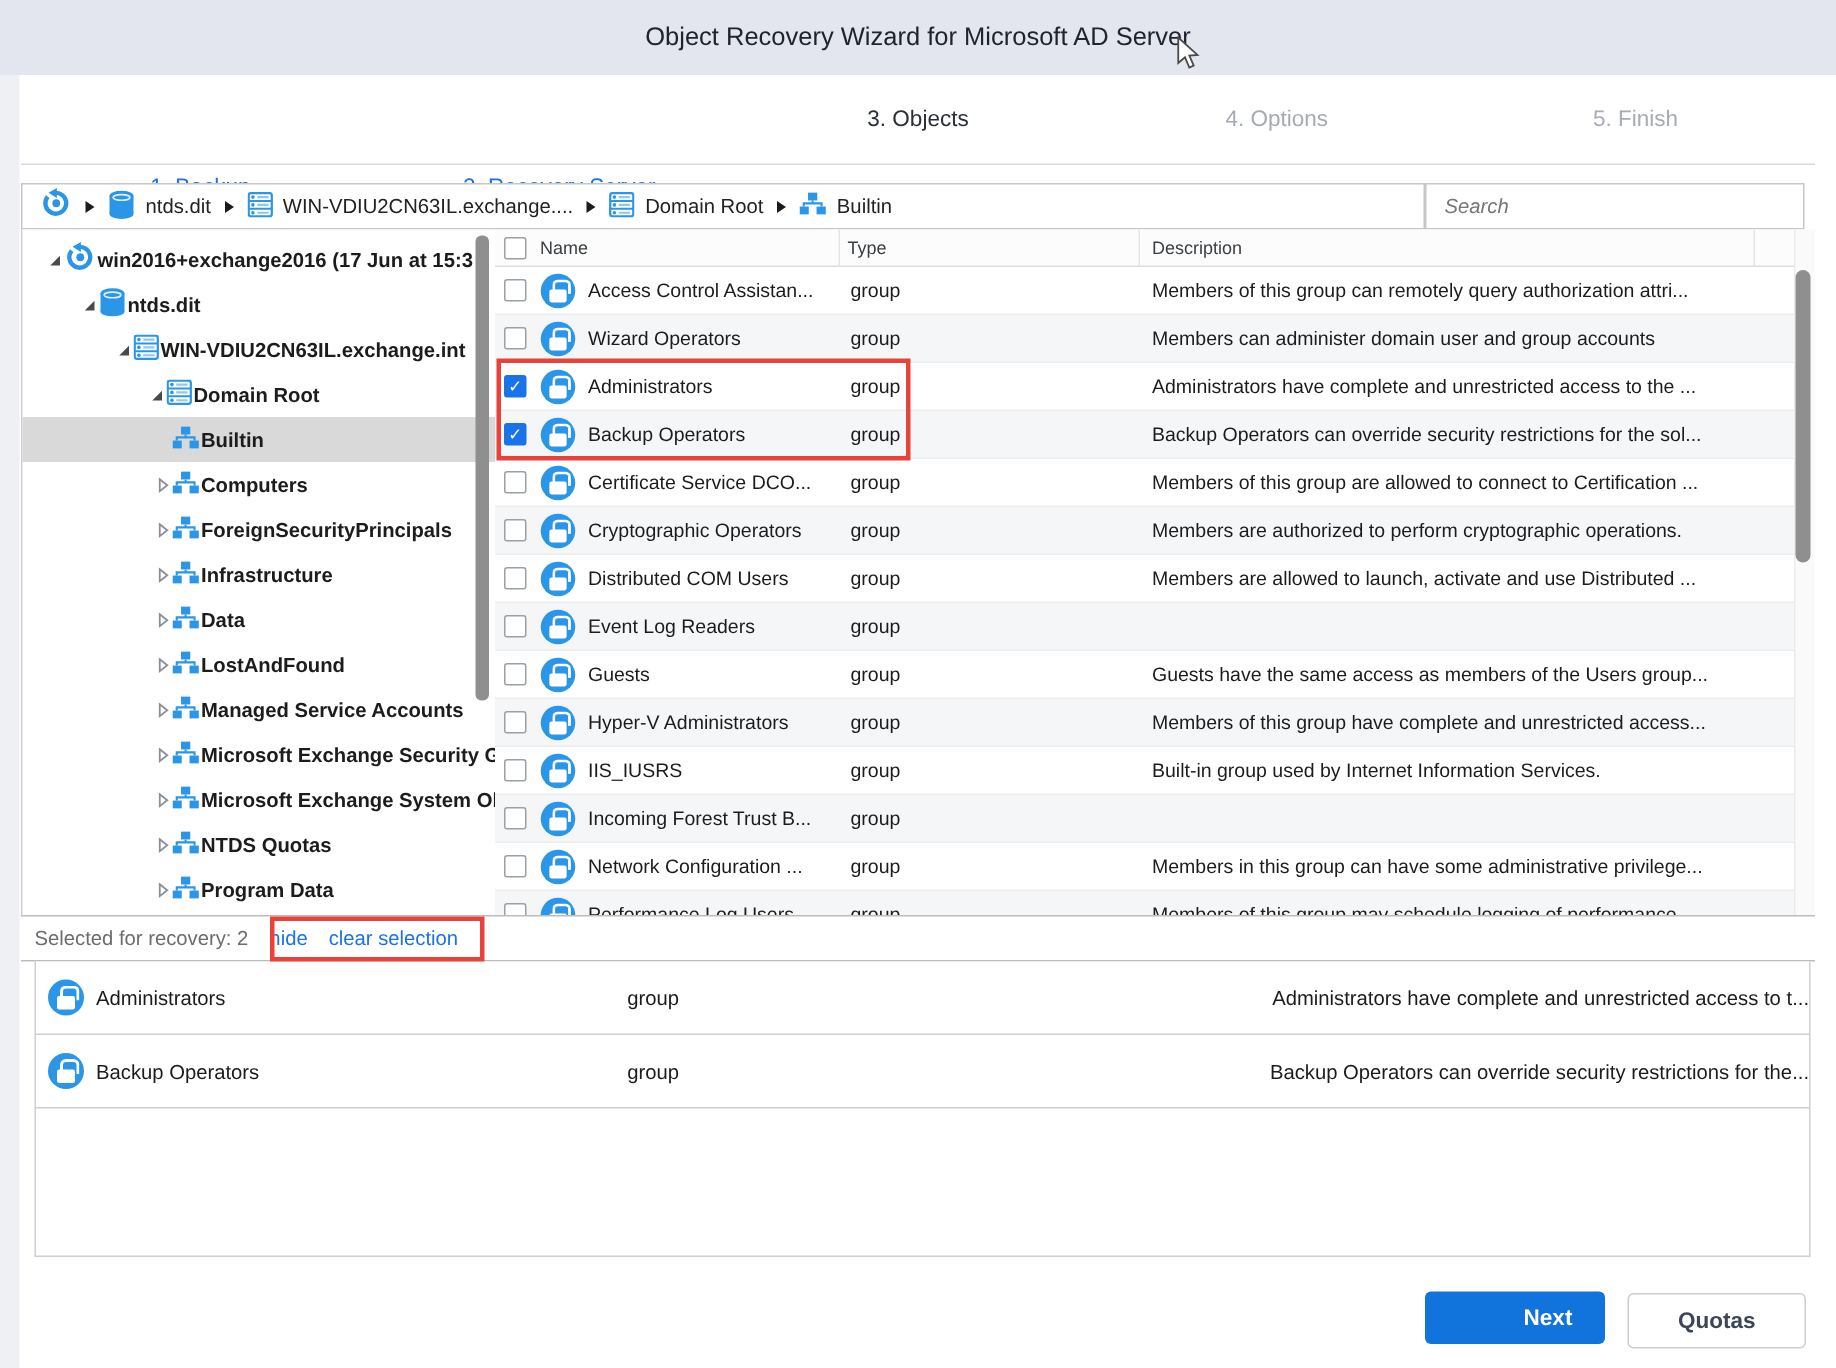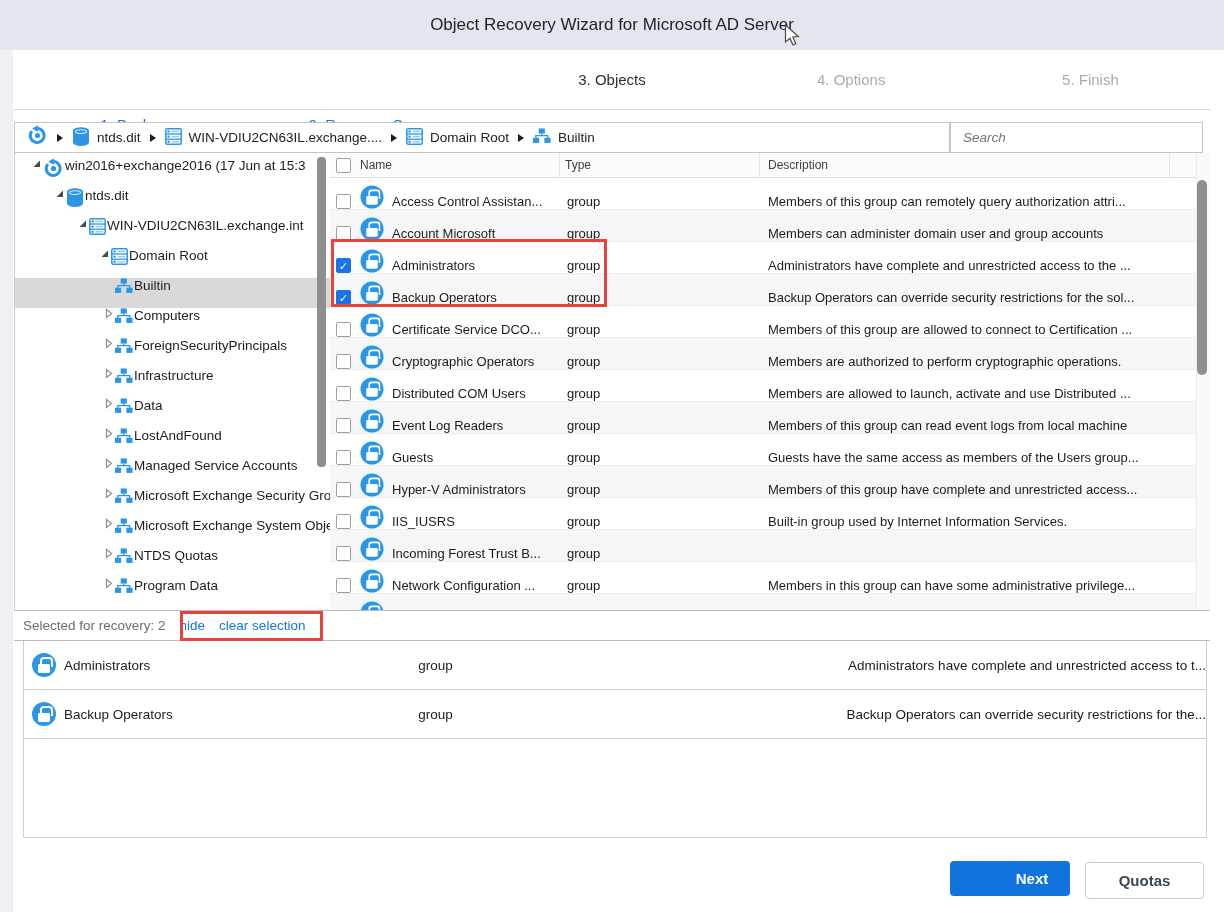--- a/index.html
+++ b/index.html
@@ -38,41 +38,41 @@
   .lock { display:inline-block; flex:none; width:24px; height:24px; border-radius:50%;
     background:#2b96e8; position:relative; }
   .lock::before { content:''; position:absolute; left:7.5px; top:4px; width:9px; height:8px;
     border:2px solid #fff; border-bottom:none; border-radius:4px 4px 0 0; }
   .lock::after { content:''; position:absolute; left:6px; top:10.5px; width:12px; height:9px;
     background:#fff; border-radius:1.5px; }
 
   
   #tree { position:absolute; left:14px; top:153px; width:316px; height:457px;
     border-left:1px solid #cdcdcd; background:#fff; overflow:hidden; padding-top:5px; }
-  .titem { height:30px; display:flex; align-items:flex-start; gap:1px; white-space:nowrap;
-    overflow:hidden; font-size:13.5px; color:#1c1c1c; }
+  .titem { height:30px; display:flex; align-items:center; gap:1px; white-space:nowrap;
+    overflow:hidden; font-size:13.5px; color:#1c1c1c;font-weight:bold; }
   .titem.selected { background:#d9d9d9; }
   .expander { width:11px; height:11px; flex:none; }
   .lvl0 { padding-left:16px; } .lvl1 { padding-left:39px; } .lvl2 { padding-left:62px; }
   .lvl3 { padding-left:84px; } .lvl4 { padding-left:88px; }
   #tree-scroll { position:absolute; left:317px; top:157px; width:9px; height:310px;
     background:#8f8f8f; border-radius:4px; }
 
   
   #table { position:absolute; left:330px; top:153px; width:880px; height:457px;
     background:#fff; overflow:hidden; border-right:1px solid #e3e3e3; }
   #thead { height:25px; display:flex; align-items:center; border-bottom:1px solid #dedede;
     background:#fcfcfc; font-size:12px; color:#3c4043; }
   .hc { height:25px; line-height:25px; border-right:1px solid #e4e4e4; }
   .hc-check { width:28px; border-right:none; display:flex; align-items:center; padding-left:6px; }
   .hc-name { width:202px; padding-left:2px; }
   .hc-type { width:200px; padding-left:5px; }
   .hc-desc { width:410px; padding-left:8px; }
   .hc-x { width:26px; border-right:none; }
-  .trow { height:32px; display:flex; align-items:flex-end; border-bottom:1px solid #ededed;
+  .trow { height:32px; display:flex; align-items:center; border-bottom:1px solid #ededed;
     font-size:13px; }
   .trow:nth-child(even) { background:#f5f6f8; }
   .cb { flex:none; width:15px; height:15px; margin-left:6px; border:1px solid #9aa0a6;
     border-radius:2px; background:#fff; font-size:11px; line-height:14px; text-align:center;
     color:#fff; }
   .cb.checked { background:#1a73e8; border-color:#1a73e8; font-weight:bold; }
   .trow .lock { margin-left:9px; transform:scale(0.96); }
   .cname { width:170px; margin-left:8px; white-space:nowrap; overflow:hidden; color:#1c1c1c; }
   .ctype { width:198px; padding-left:5px; color:#1c1c1c; }
   .cdesc { width:402px; padding-left:8px; white-space:nowrap; overflow:hidden; color:#1c1c1c; }
@@ -355,21 +355,21 @@
       <div class="trow">
           <span class="cb"></span>
           <span class="lock"></span>
           <span class="cname">Access Control Assistan...</span>
           <span class="ctype">group</span>
           <span class="cdesc">Members of this group can remotely query authorization attri...</span>
         </div>
       <div class="trow">
           <span class="cb"></span>
           <span class="lock"></span>
-          <span class="cname">Account Microsoft</span>
+          <span class="cname">Wizard Operators</span>
           <span class="ctype">group</span>
           <span class="cdesc">Members can administer domain user and group accounts</span>
         </div>
       <div class="trow">
           <span class="cb checked">✓</span>
           <span class="lock"></span>
           <span class="cname">Administrators</span>
           <span class="ctype">group</span>
           <span class="cdesc">Administrators have complete and unrestricted access to the ...</span>
         </div>
@@ -399,21 +399,20 @@
           <span class="lock"></span>
           <span class="cname">Distributed COM Users</span>
           <span class="ctype">group</span>
           <span class="cdesc">Members are allowed to launch, activate and use Distributed ...</span>
         </div>
       <div class="trow">
           <span class="cb"></span>
           <span class="lock"></span>
           <span class="cname">Event Log Readers</span>
           <span class="ctype">group</span>
-          <span class="cdesc">Members of this group can read event logs from local machine</span>
         </div>
       <div class="trow">
           <span class="cb"></span>
           <span class="lock"></span>
           <span class="cname">Guests</span>
           <span class="ctype">group</span>
           <span class="cdesc">Guests have the same access as members of the Users group...</span>
         </div>
       <div class="trow">
           <span class="cb"></span>

